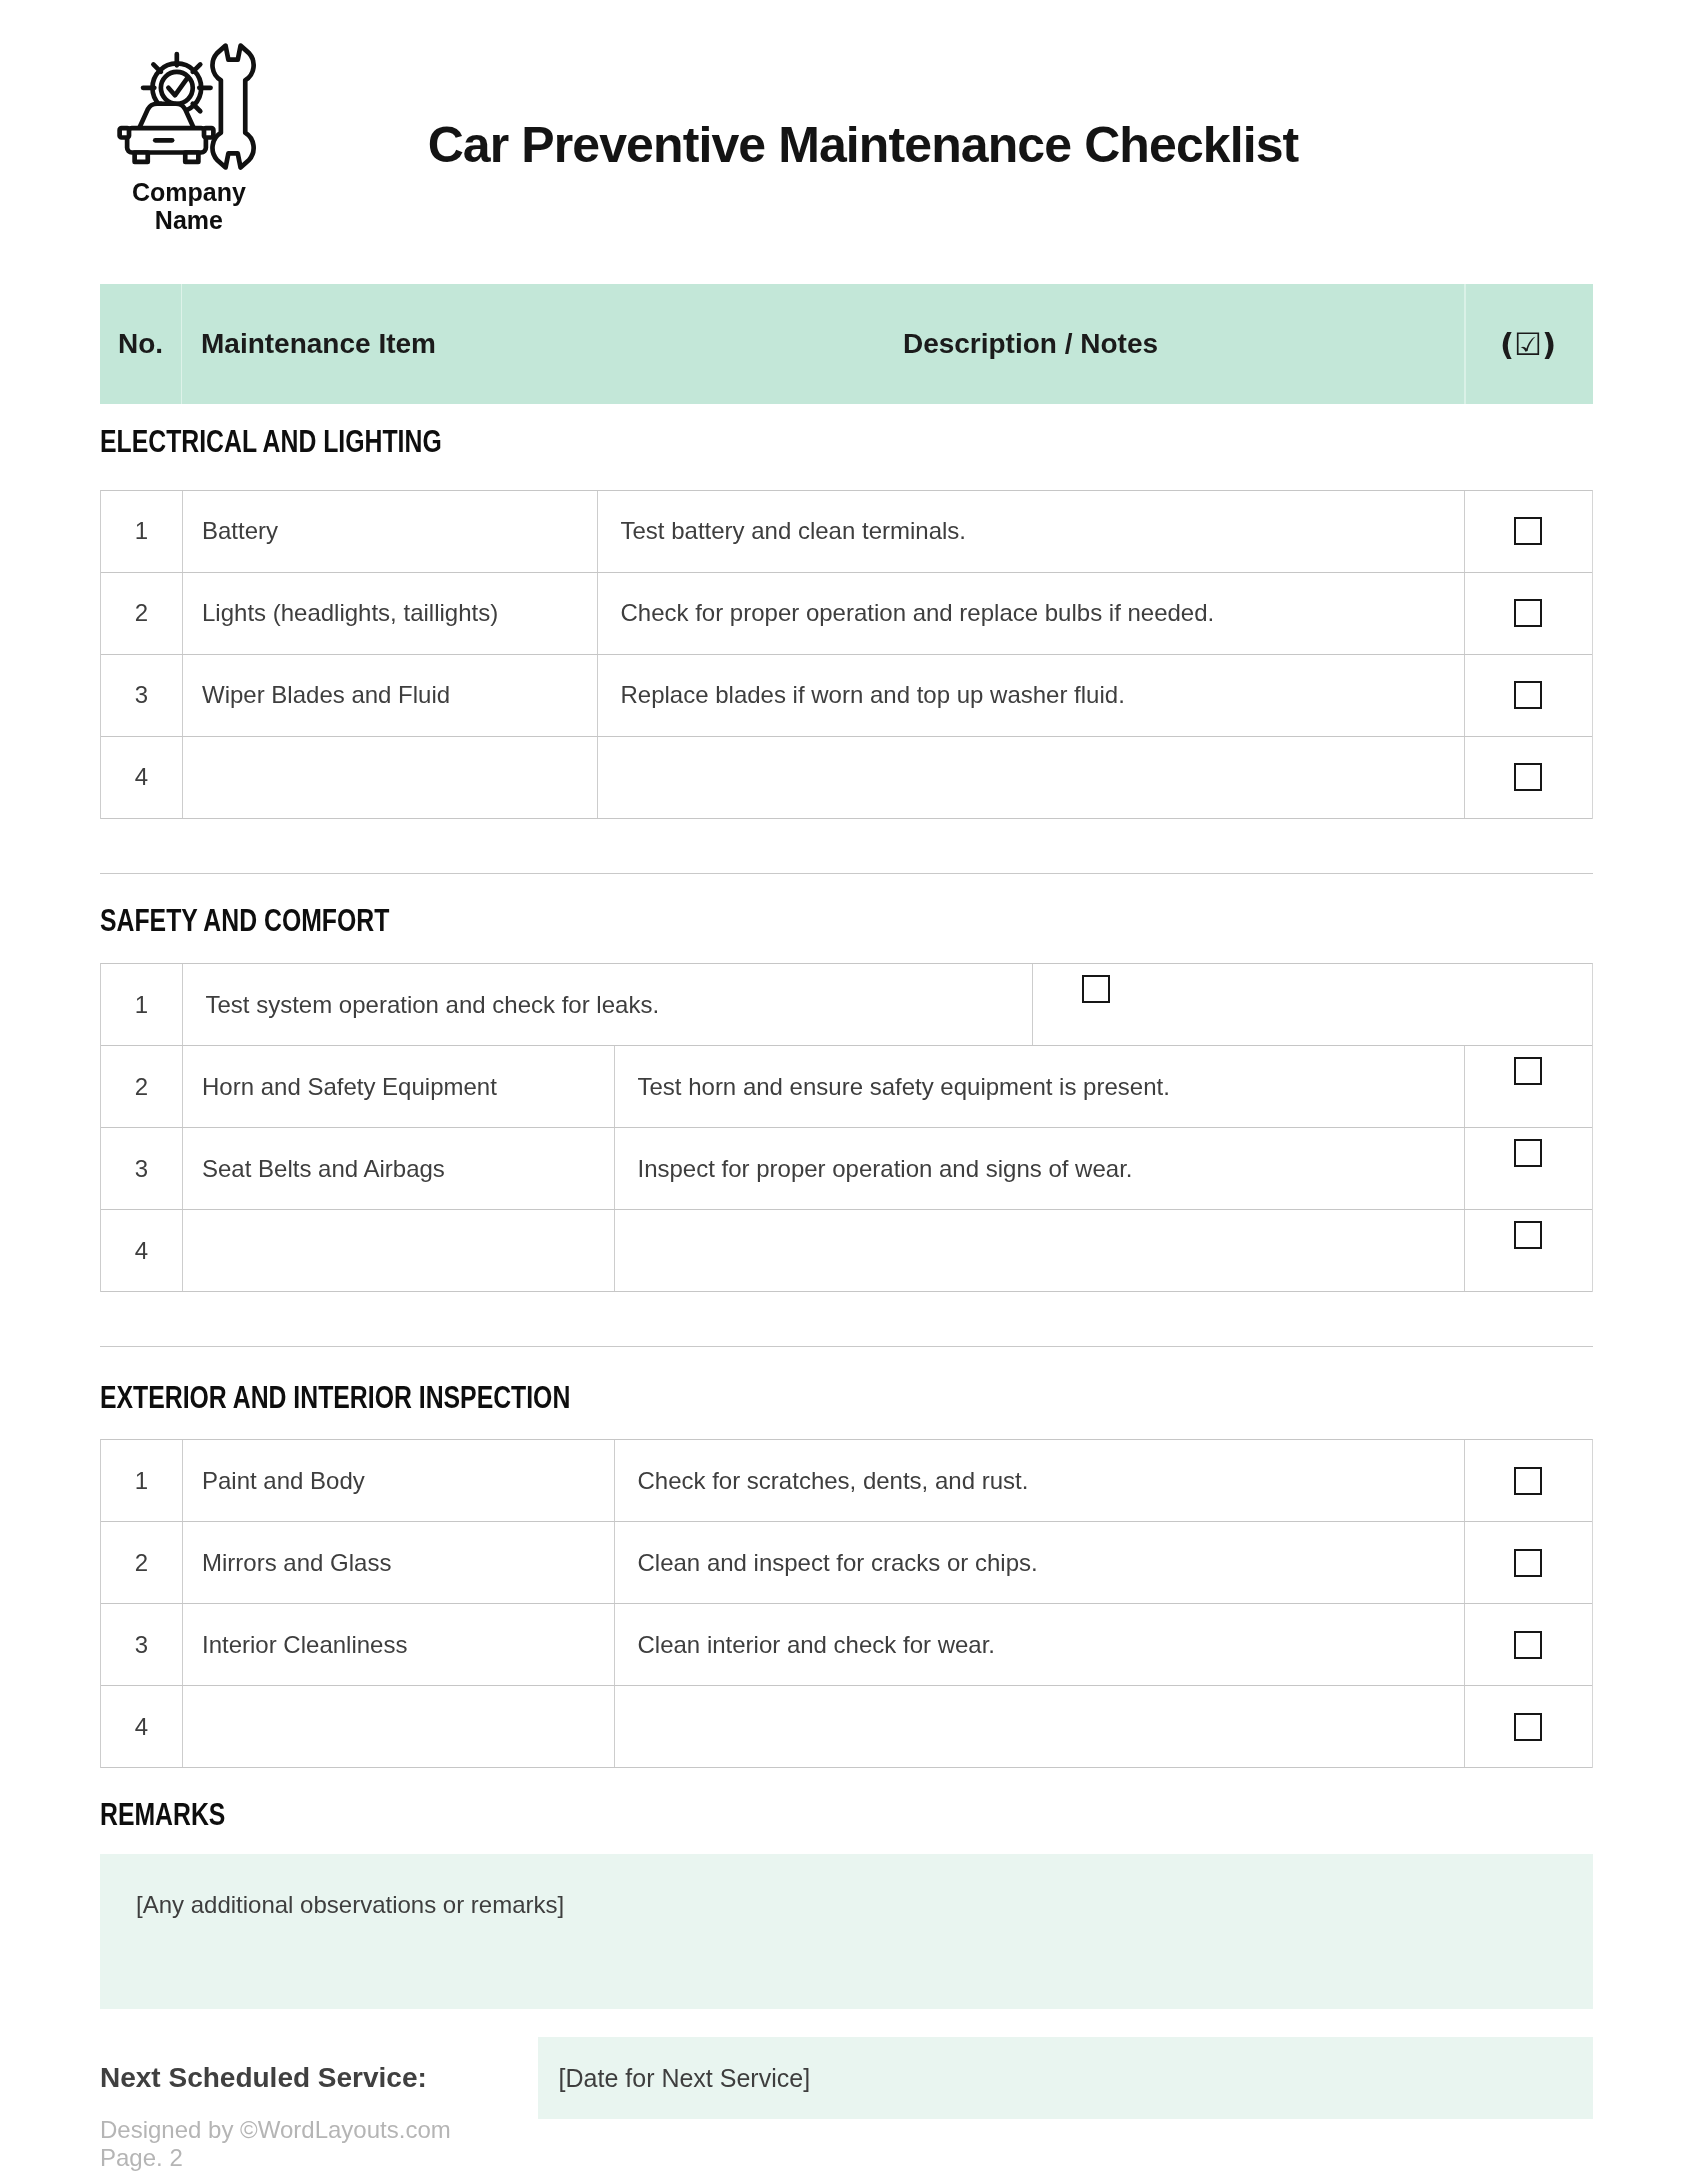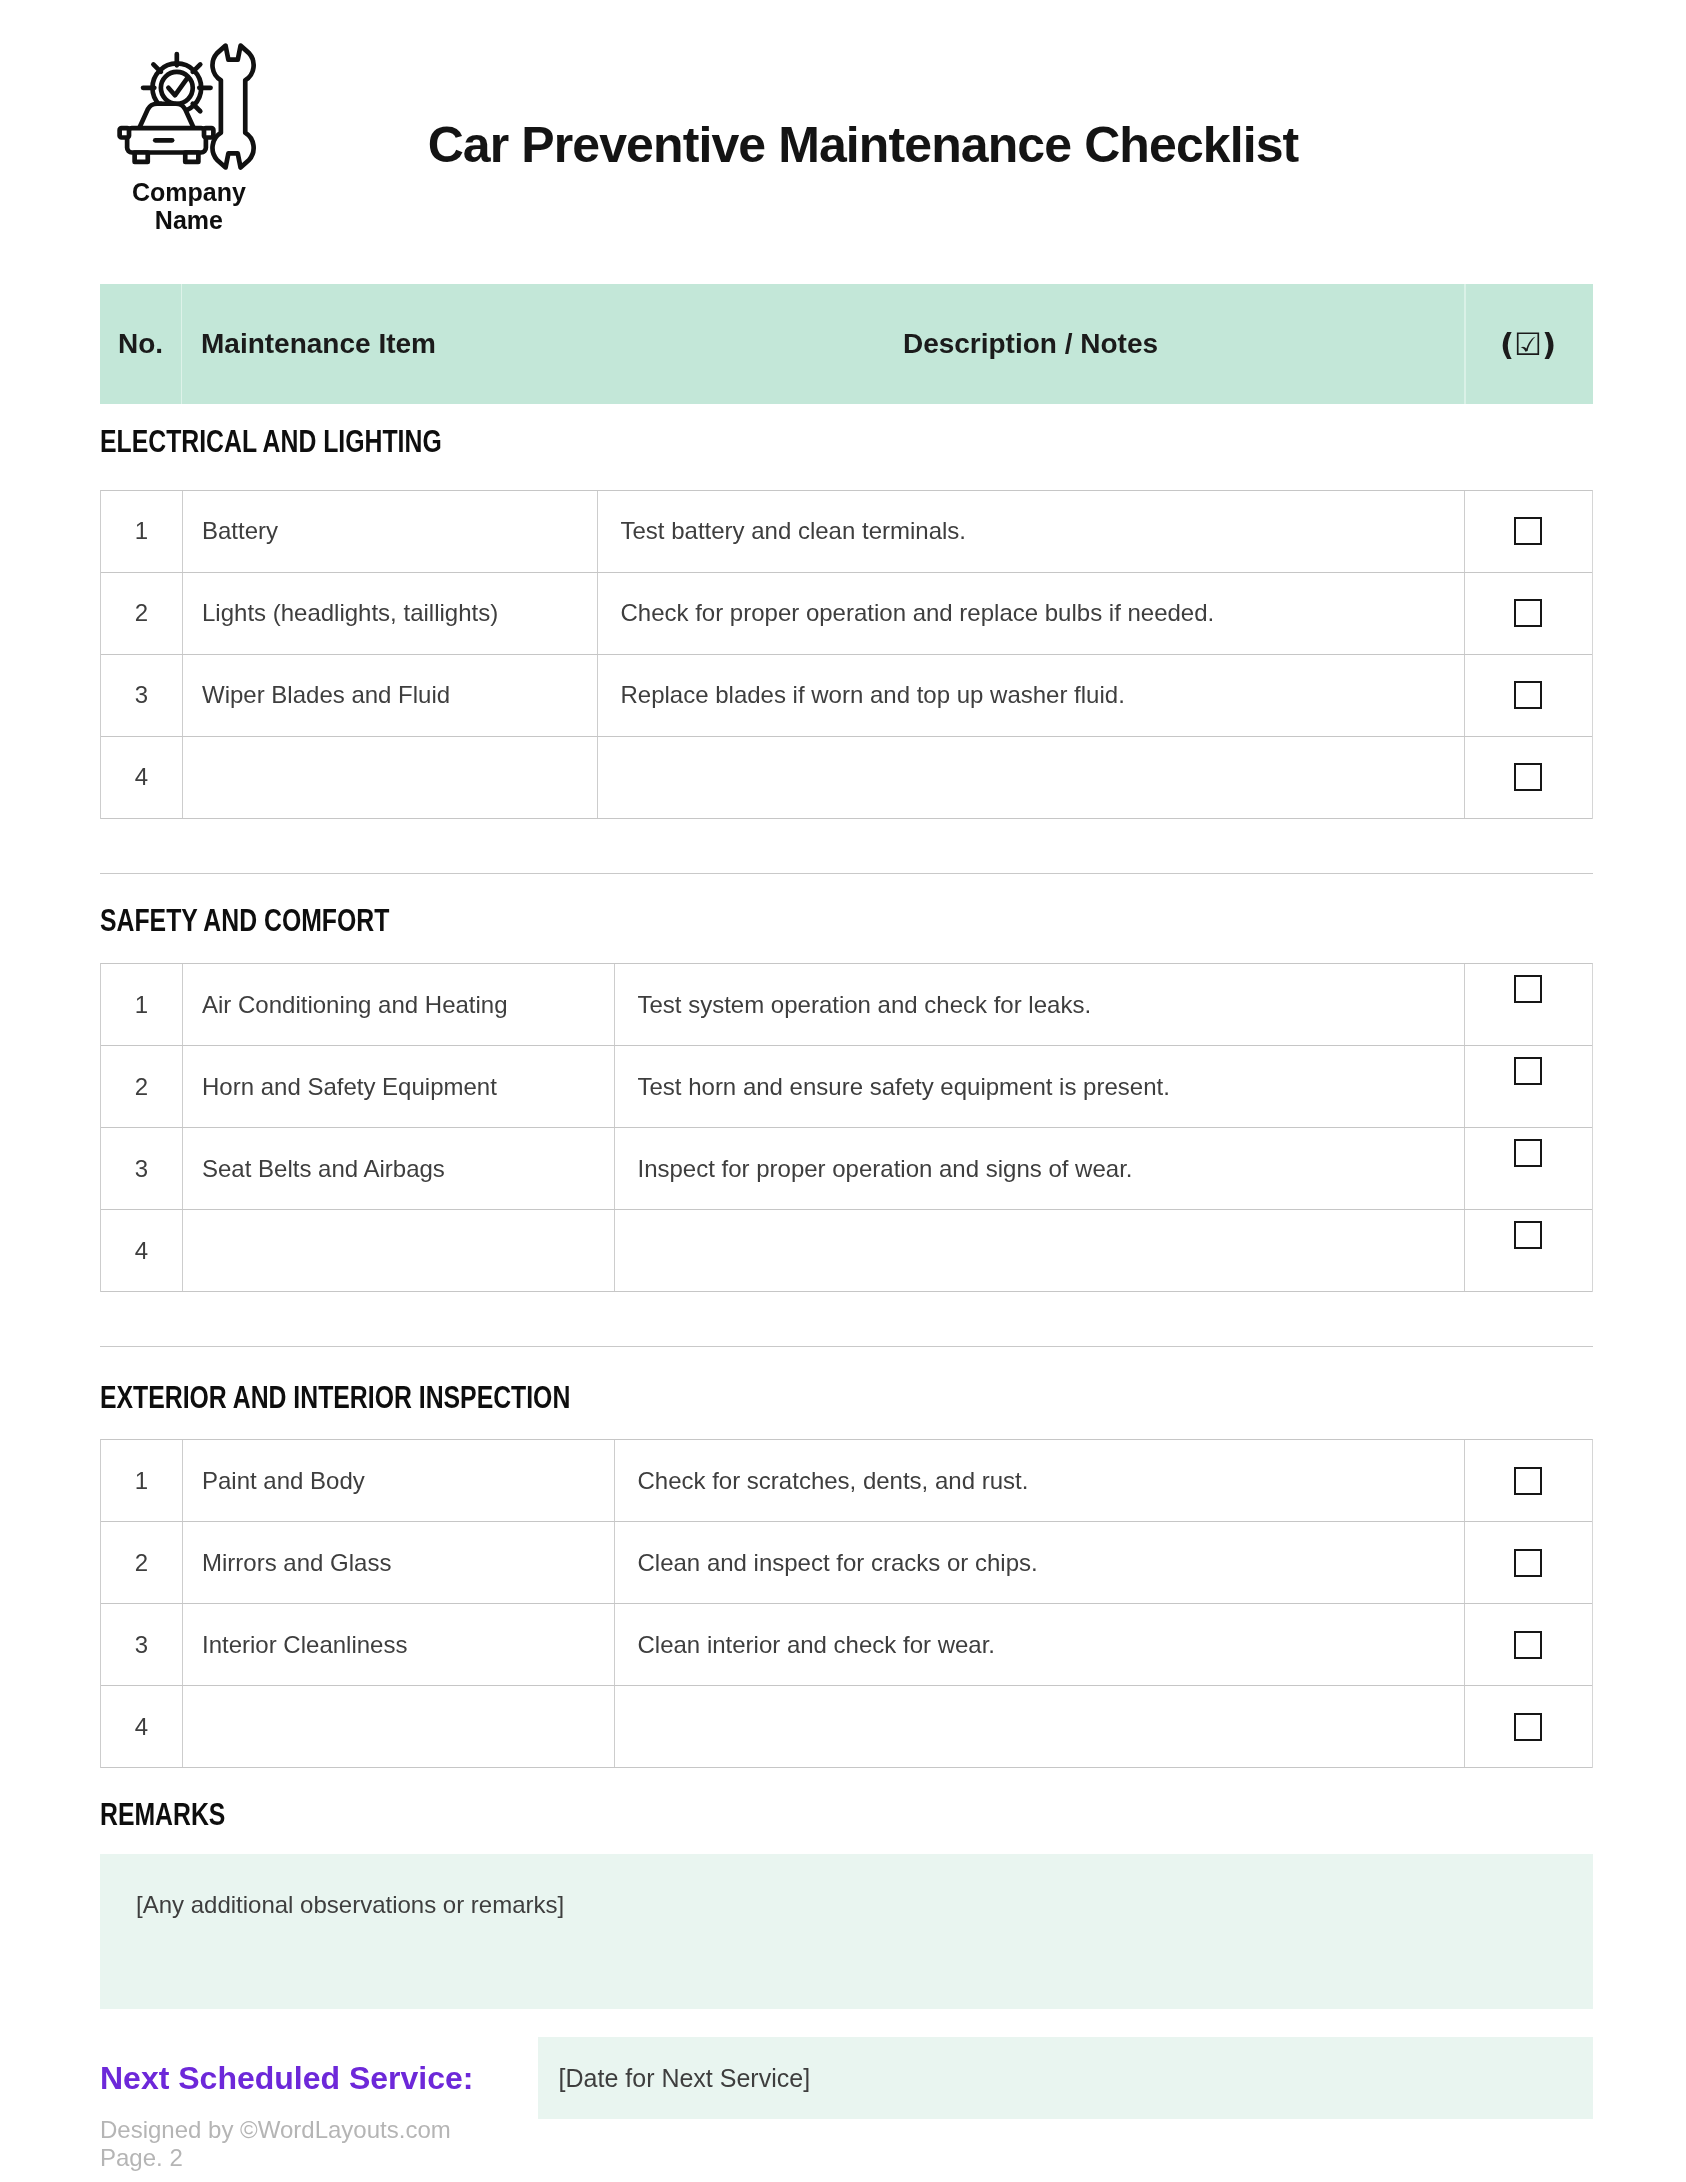--- a/index.html
+++ b/index.html
@@ -54,21 +54,21 @@
   .wide .c2{width:432px;}
   .wide .c3{width:850px;text-align:right;}
   .check-top .c4{align-items:flex-start;padding-top:11.2px;}
   .checkbox{width:28px;height:28px;box-sizing:border-box;border:2.8px solid #161616;background:#fff;}
 
   
   .remarks-head{margin-top:30px;line-height:34px;}
   .remarks-box{margin-top:17px;height:155px;background:var(--box-color);box-sizing:border-box;
                padding:37px 36px 0;font-size:24px;color:#3e3e3e;}
   .next-row{margin-top:28px;display:flex;}
-  .next-label{width:438px;display:flex;align-items:center;font-weight:bold;font-size:32px;color:#6d28d9;}
+  .next-label{width:438px;display:flex;align-items:center;font-weight:bold;font-size:28px;color:#404040;}
   .next-box{flex:1;height:82px;background:var(--box-color);display:flex;align-items:center;
             box-sizing:border-box;padding-left:20.6px;font-size:25px;color:#3e3e3e;}
 
   
   .footer{position:absolute;left:100px;width:1493px;top:2116px;display:flex;
           justify-content:space-between;font-size:24px;color:#b5b5b5;flex-direction:column;}
 </style>
 </head>
 <body>
 
@@ -155,21 +155,20 @@
             </div>
         </div>
       </div>
     </div>
 
     <div class="section s2">
       <div class="sec-head"><span class="sec-head-text">SAFETY AND COMFORT</span></div>
       <div class="checklist wide check-top">
         <div class="row">
           <div class="cell c1">1</div>
-          <div class="cell c2">Air Conditioning and Heating</div>
           <div class="cell c3">Test system operation and check for leaks.</div>
           <div class="cell c4">
               <div class="checkbox"></div>
             </div>
         </div>
         <div class="row">
           <div class="cell c1">2</div>
           <div class="cell c2">Horn and Safety Equipment</div>
           <div class="cell c3">Test horn and ensure safety equipment is present.</div>
           <div class="cell c4">

